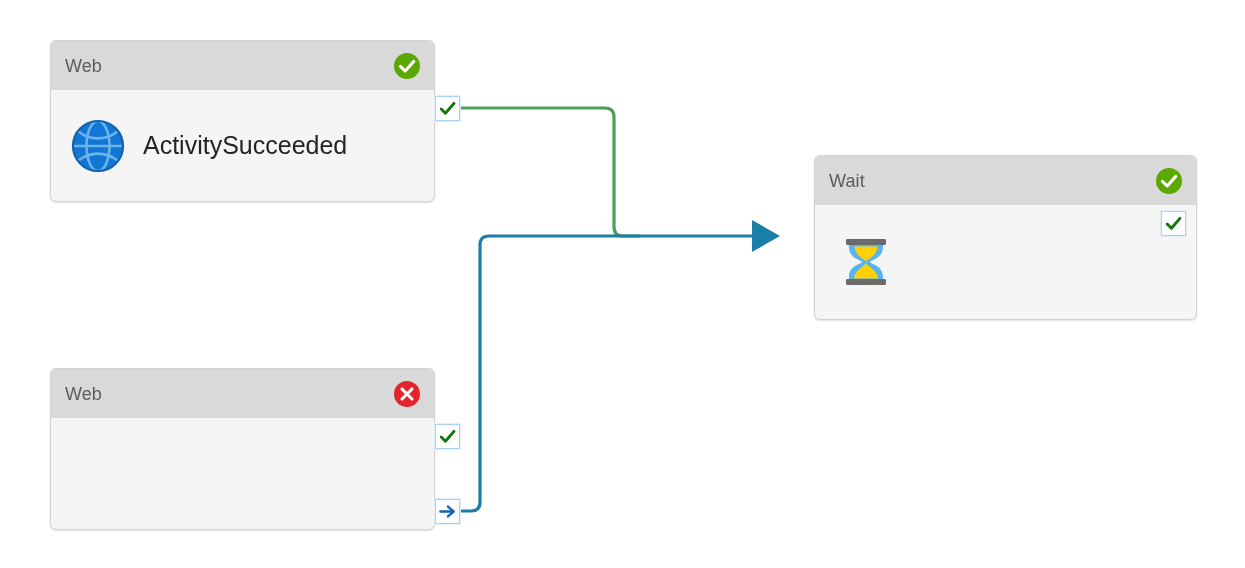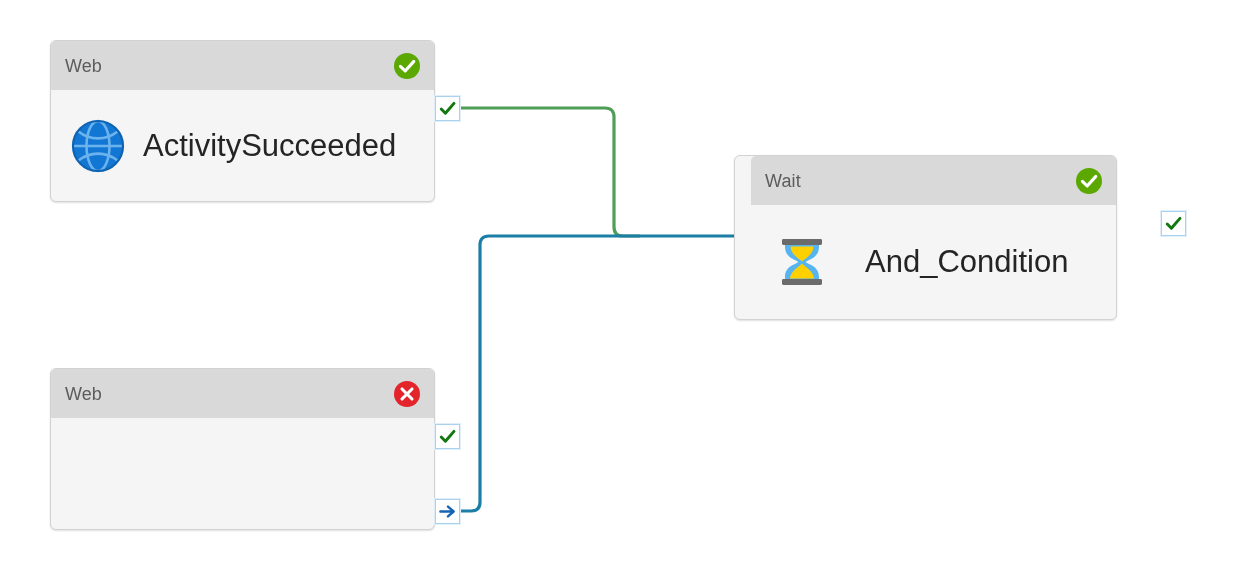--- a/index.html
+++ b/index.html
@@ -70,21 +70,21 @@
     padding: 0 18px;
     box-sizing: border-box;
   }
   .node-icon {
     width: 58px;
     height: 58px;
     flex: 0 0 58px;
     margin-right: 16px;
   }
   .node-label {
-    font-size: 31px;
+    font-size: 25px;
     color: #242424;
     line-height: 1.15;
     white-space: nowrap;
     overflow: hidden;
     text-overflow: ellipsis;
   }
 
   
   .port {
     position: absolute;
@@ -161,42 +161,41 @@
       <path d="M3.4 10.6 L7.8 15 L16.8 4.6" fill="none" stroke="#12770f" stroke-width="3.1" stroke-linecap="round" stroke-linejoin="round"></path>
     </svg>
   </div>
 
   <div class="port" style="left:435px; top:499px;">
     <svg viewBox="0 0 20 20" width="19" height="19" xmlns="http://www.w3.org/2000/svg">
       <path d="M2.5 10 L16 10 M10.5 4.8 L16.5 10 L10.5 15.2" fill="none" stroke="#1464b4" stroke-width="2.5" stroke-linecap="round" stroke-linejoin="round"></path>
     </svg>
   </div>
 
-  <div class="node" style="left:734px; top:155px; width:383px; height:165px;padding-left:16px;">
+  <div class="node" style="left:814px; top:155px; width:383px; height:165px;">
     <div class="node-header">
       <span class="node-type">Wait</span>
       <span class="status-badge">
         <svg viewBox="0 0 28 28" width="28" height="28" xmlns="http://www.w3.org/2000/svg">
           <circle cx="14" cy="14" r="13" fill="#5aa800"></circle>
           <path d="M7.4 14.3 L12.2 19 L20.8 9.4" fill="none" stroke="#ffffff" stroke-width="3.1" stroke-linecap="round" stroke-linejoin="round"></path>
         </svg>
       </span>
     </div>
     <div class="node-body">
       <span class="node-icon" style="margin-left:4px; margin-right:34px;">
         <svg viewBox="0 0 58 58" width="58" height="58" xmlns="http://www.w3.org/2000/svg">
           <path d="M12 9 L46 9 L46 14 C46 26 33 27 33 29 C33 31 46 32 46 44 L46 49 L12 49 L12 44
                    C12 32 25 31 25 29 C25 27 12 26 12 14 Z" fill="#56b4f0"></path>
           <path d="M17.5 13.5 L40.5 13.5 C40.5 22 30.5 26.5 29 28.5 C27.5 26.5 17.5 22 17.5 13.5 Z" fill="#ffd000"></path>
           <path d="M29 30.5 C31 33 41 38.5 41 45.5 L17 45.5 C17 38.5 27 33 29 30.5 Z" fill="#ffd000"></path>
           <rect x="9" y="6" width="40" height="6" rx="1.4" fill="#6b6b6b"></rect>
           <rect x="9" y="46" width="40" height="6" rx="1.4" fill="#6b6b6b"></rect>
         </svg>
       </span>
-      <span class="node-label">And_Condition</span>
     </div>
   </div>
 
   <div class="port" style="left:1161px; top:211px;">
     <svg viewBox="0 0 20 20" width="19" height="19" xmlns="http://www.w3.org/2000/svg">
       <path d="M3.4 10.6 L7.8 15 L16.8 4.6" fill="none" stroke="#12770f" stroke-width="3.1" stroke-linecap="round" stroke-linejoin="round"></path>
     </svg>
   </div>
 
 </div>

